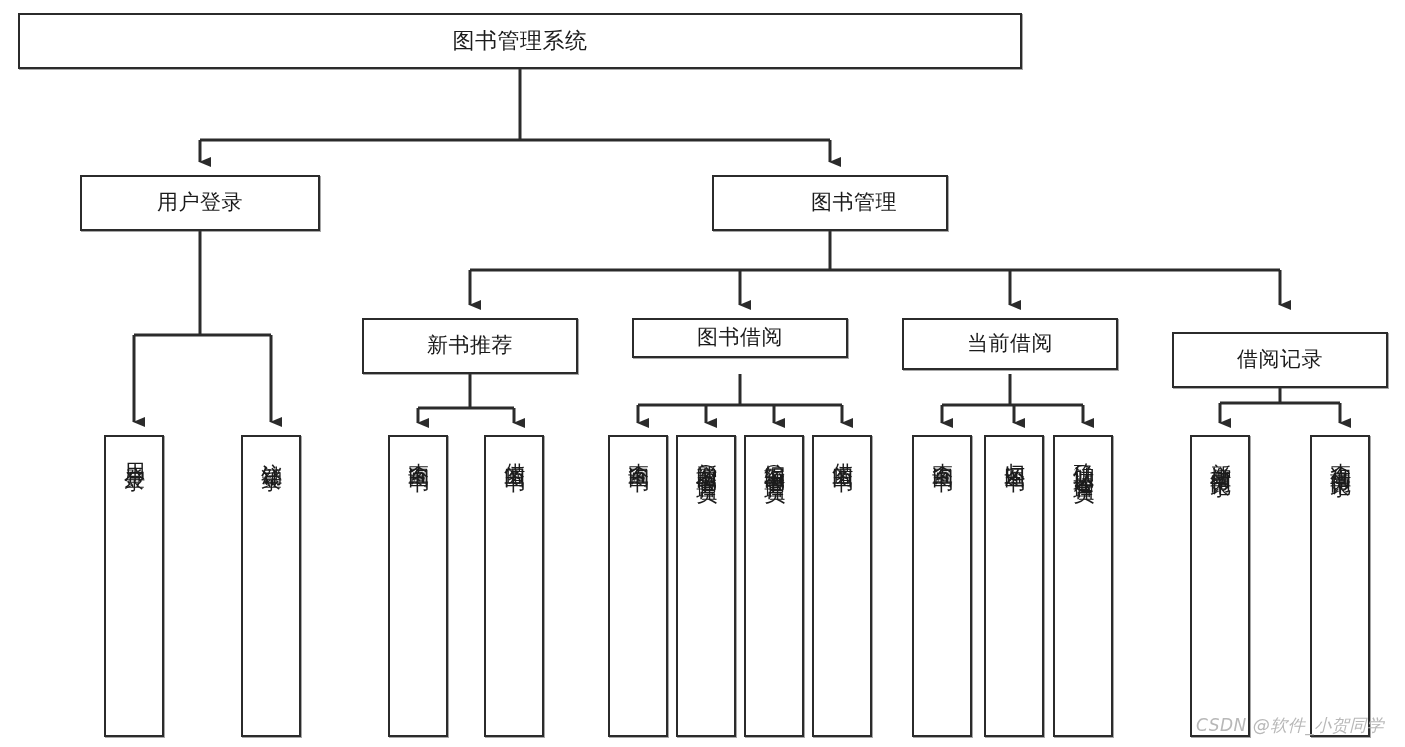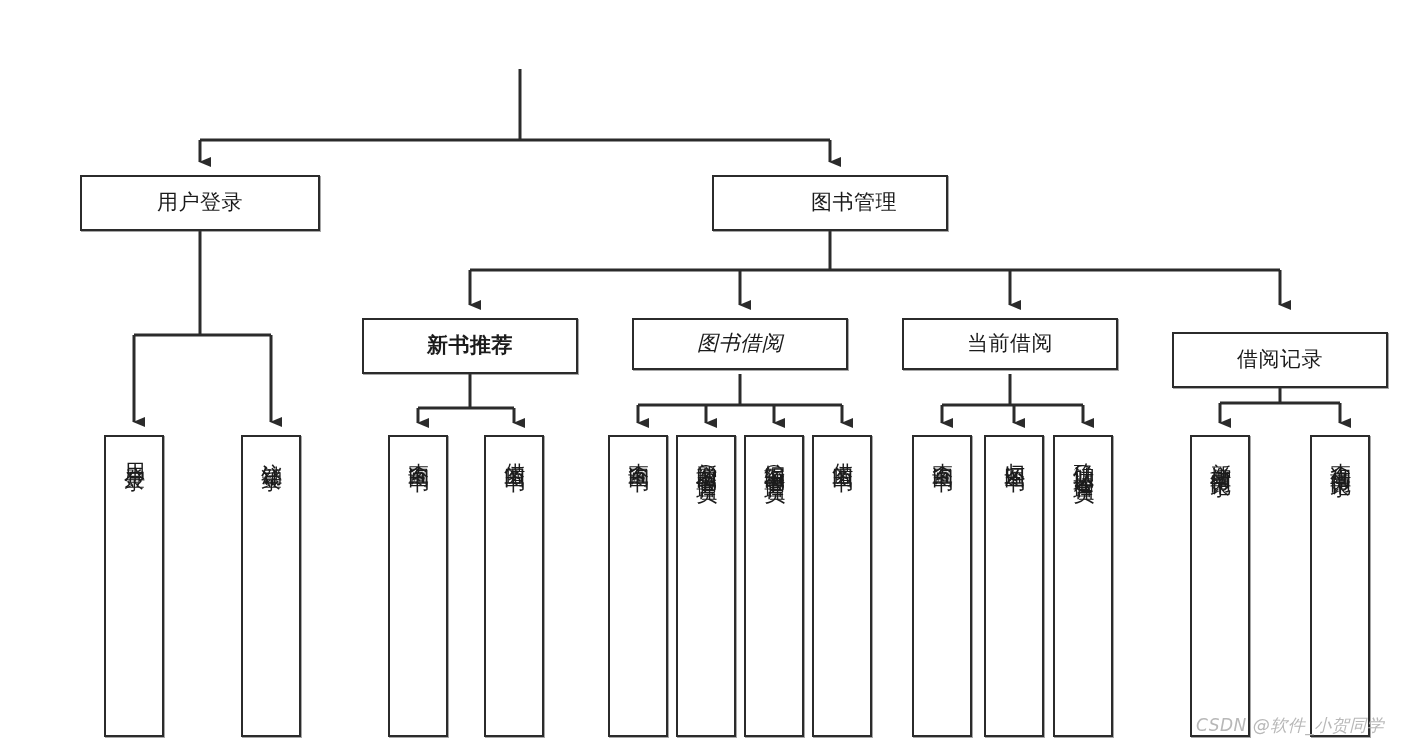--- a/index.html
+++ b/index.html
@@ -119,32 +119,35 @@
       <path d="M1014,405 L1014,423" marker-end="url(#arrow)"></path>
       <path d="M1083,405 L1083,423" marker-end="url(#arrow)"></path>
 
       <path d="M1280,374 L1280,403"></path>
       <path d="M1220,403 L1340,403"></path>
       <path d="M1220,403 L1220,423" marker-end="url(#arrow)"></path>
       <path d="M1340,403 L1340,423" marker-end="url(#arrow)"></path>
     </g>
   </svg>
 
+  <div class="node root h" style="left:18px; top:13px; width:1004px; height:56px;">
+    <span class="label">图书管理系统</span>
+  </div>
 
   <div class="node h" style="left:80px; top:175px; width:240px; height:56px;">
     <span class="label">用户登录</span>
   </div>
   <div class="node h" style="left:712px; top:175px; width:236px; height:56px;padding-left:48px;">
     <span class="label">图书管理</span>
   </div>
 
-  <div class="node h" style="left:362px; top:318px; width:216px; height:56px;font-weight:bold;">
+  <div class="node h" style="left:362px; top:318px; width:216px; height:56px;">
     <span class="label">新书推荐</span>
   </div>
-  <div class="node h" style="left:632px; top:318px; width:216px; height:52px;font-style:italic;">
+  <div class="node h" style="left:632px; top:318px; width:216px; height:40px;">
     <span class="label">图书借阅</span>
   </div>
   <div class="node h" style="left:902px; top:318px; width:216px; height:52px;">
     <span class="label">当前借阅</span>
   </div>
   <div class="node h" style="left:1172px; top:318px; width:216px; height:56px;margin-top:14px;">
     <span class="label">借阅记录</span>
   </div>
 
   <div class="node v" style="left:104px; top:435px; width:60px; height:302px;">

